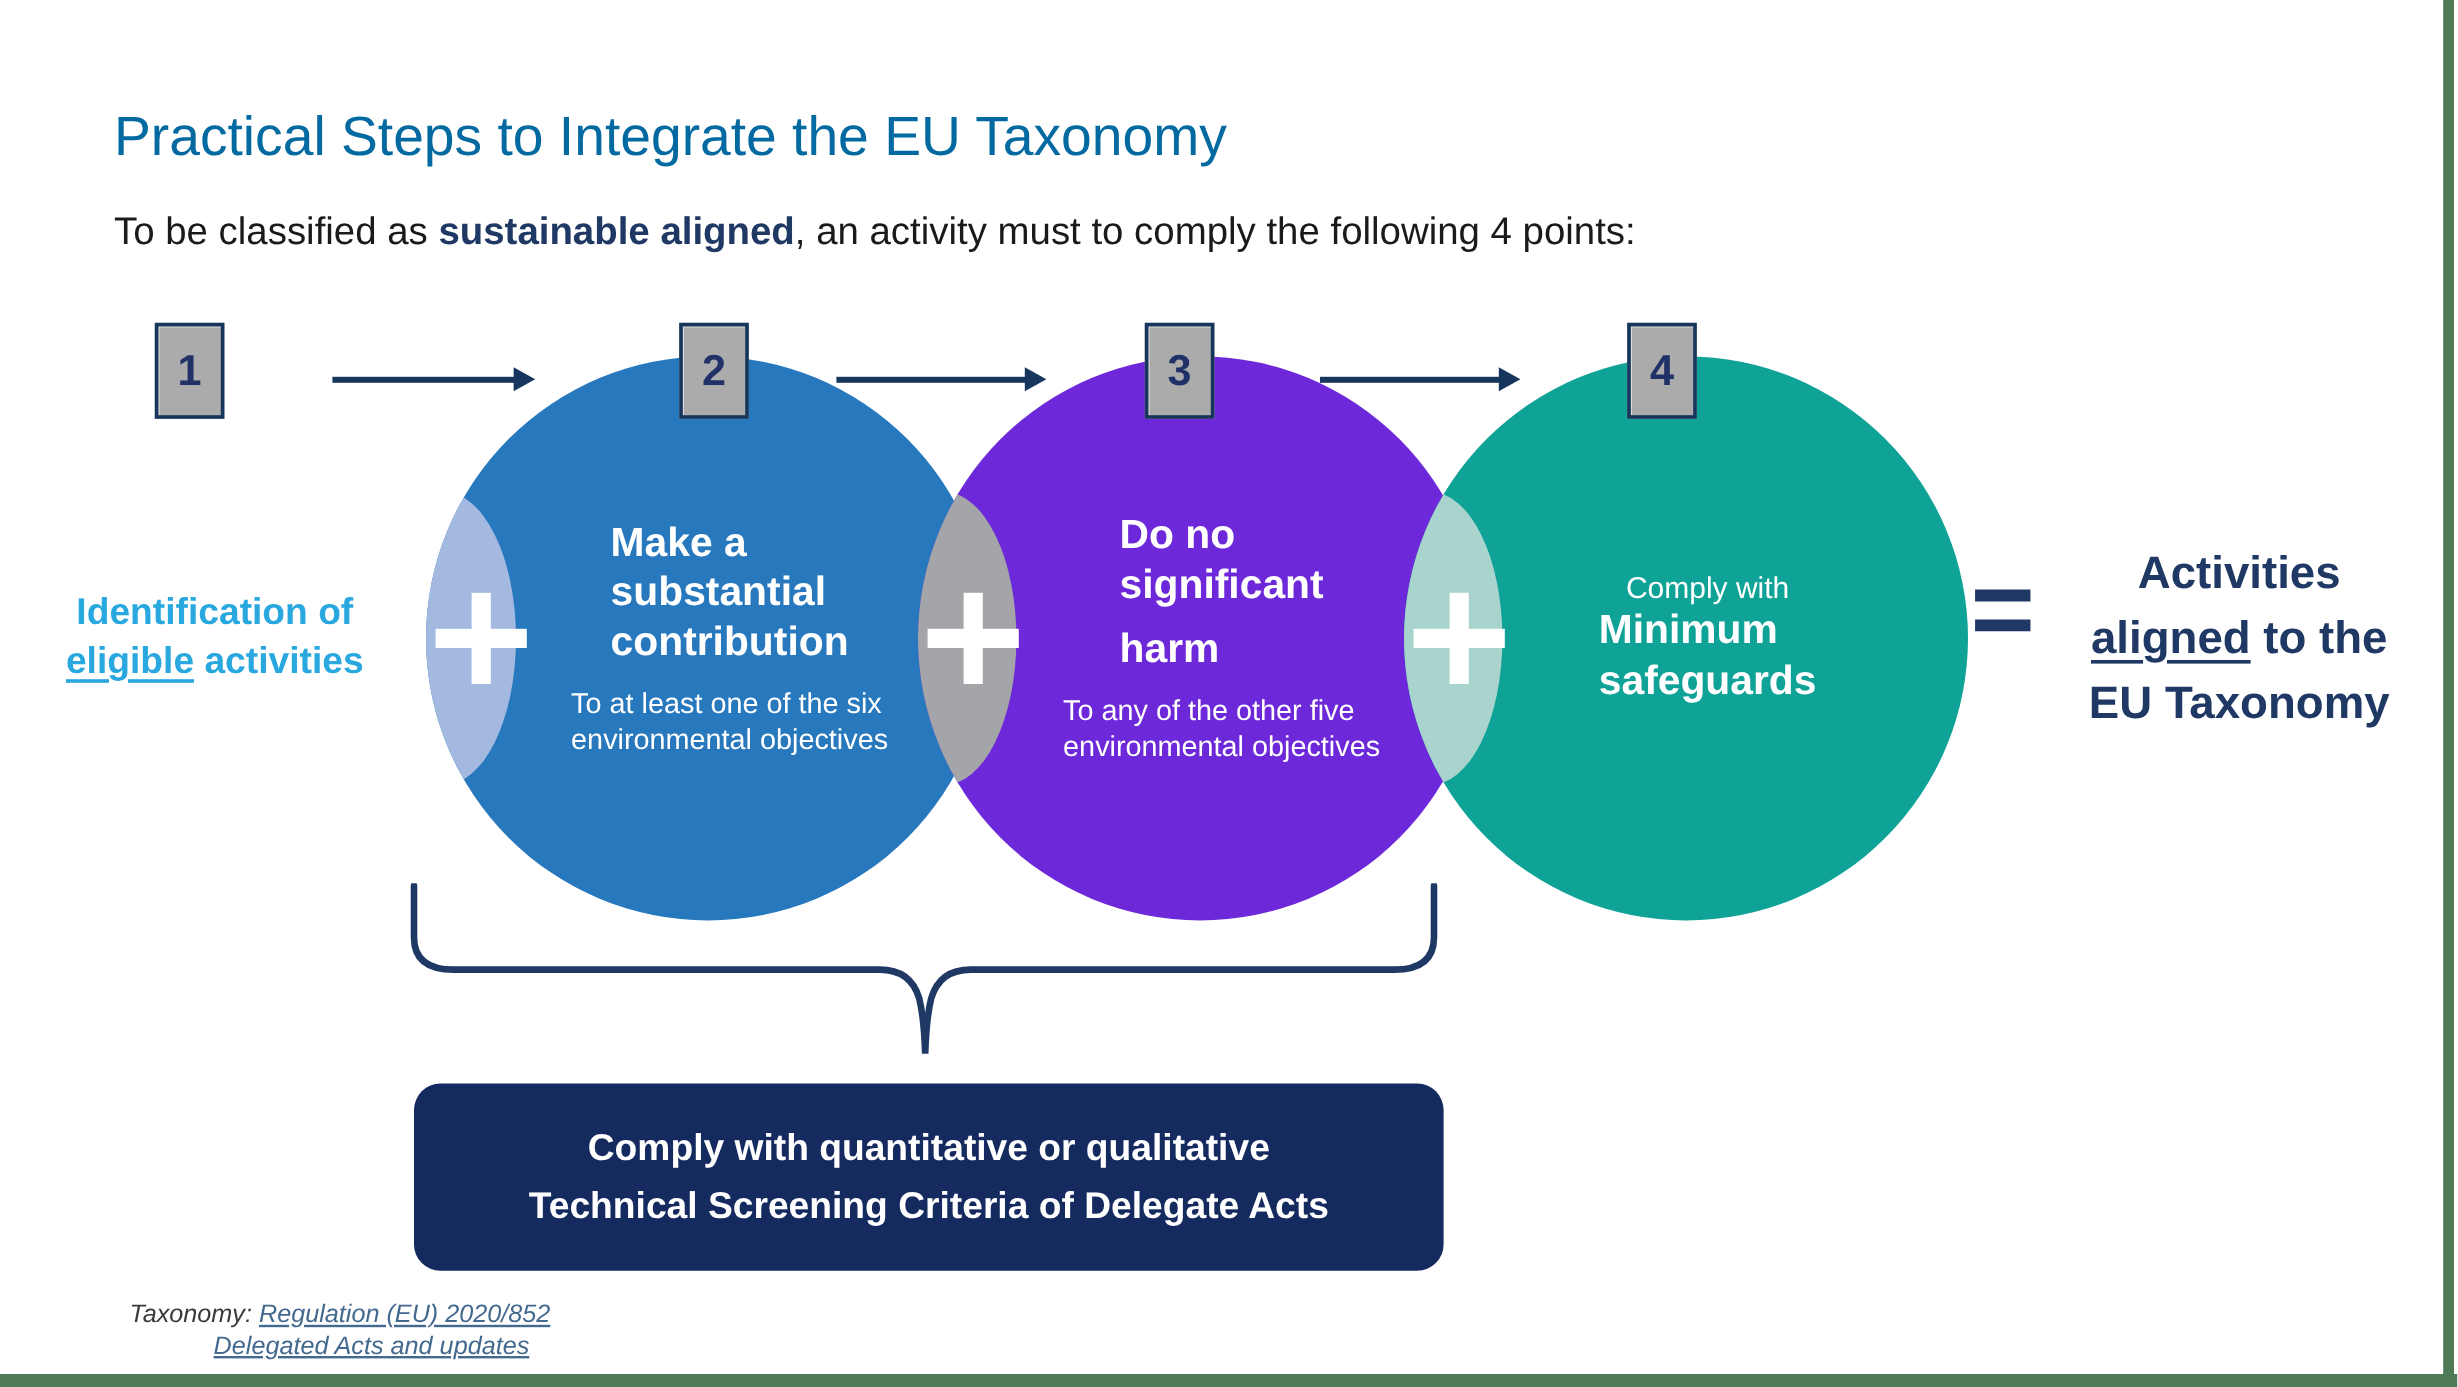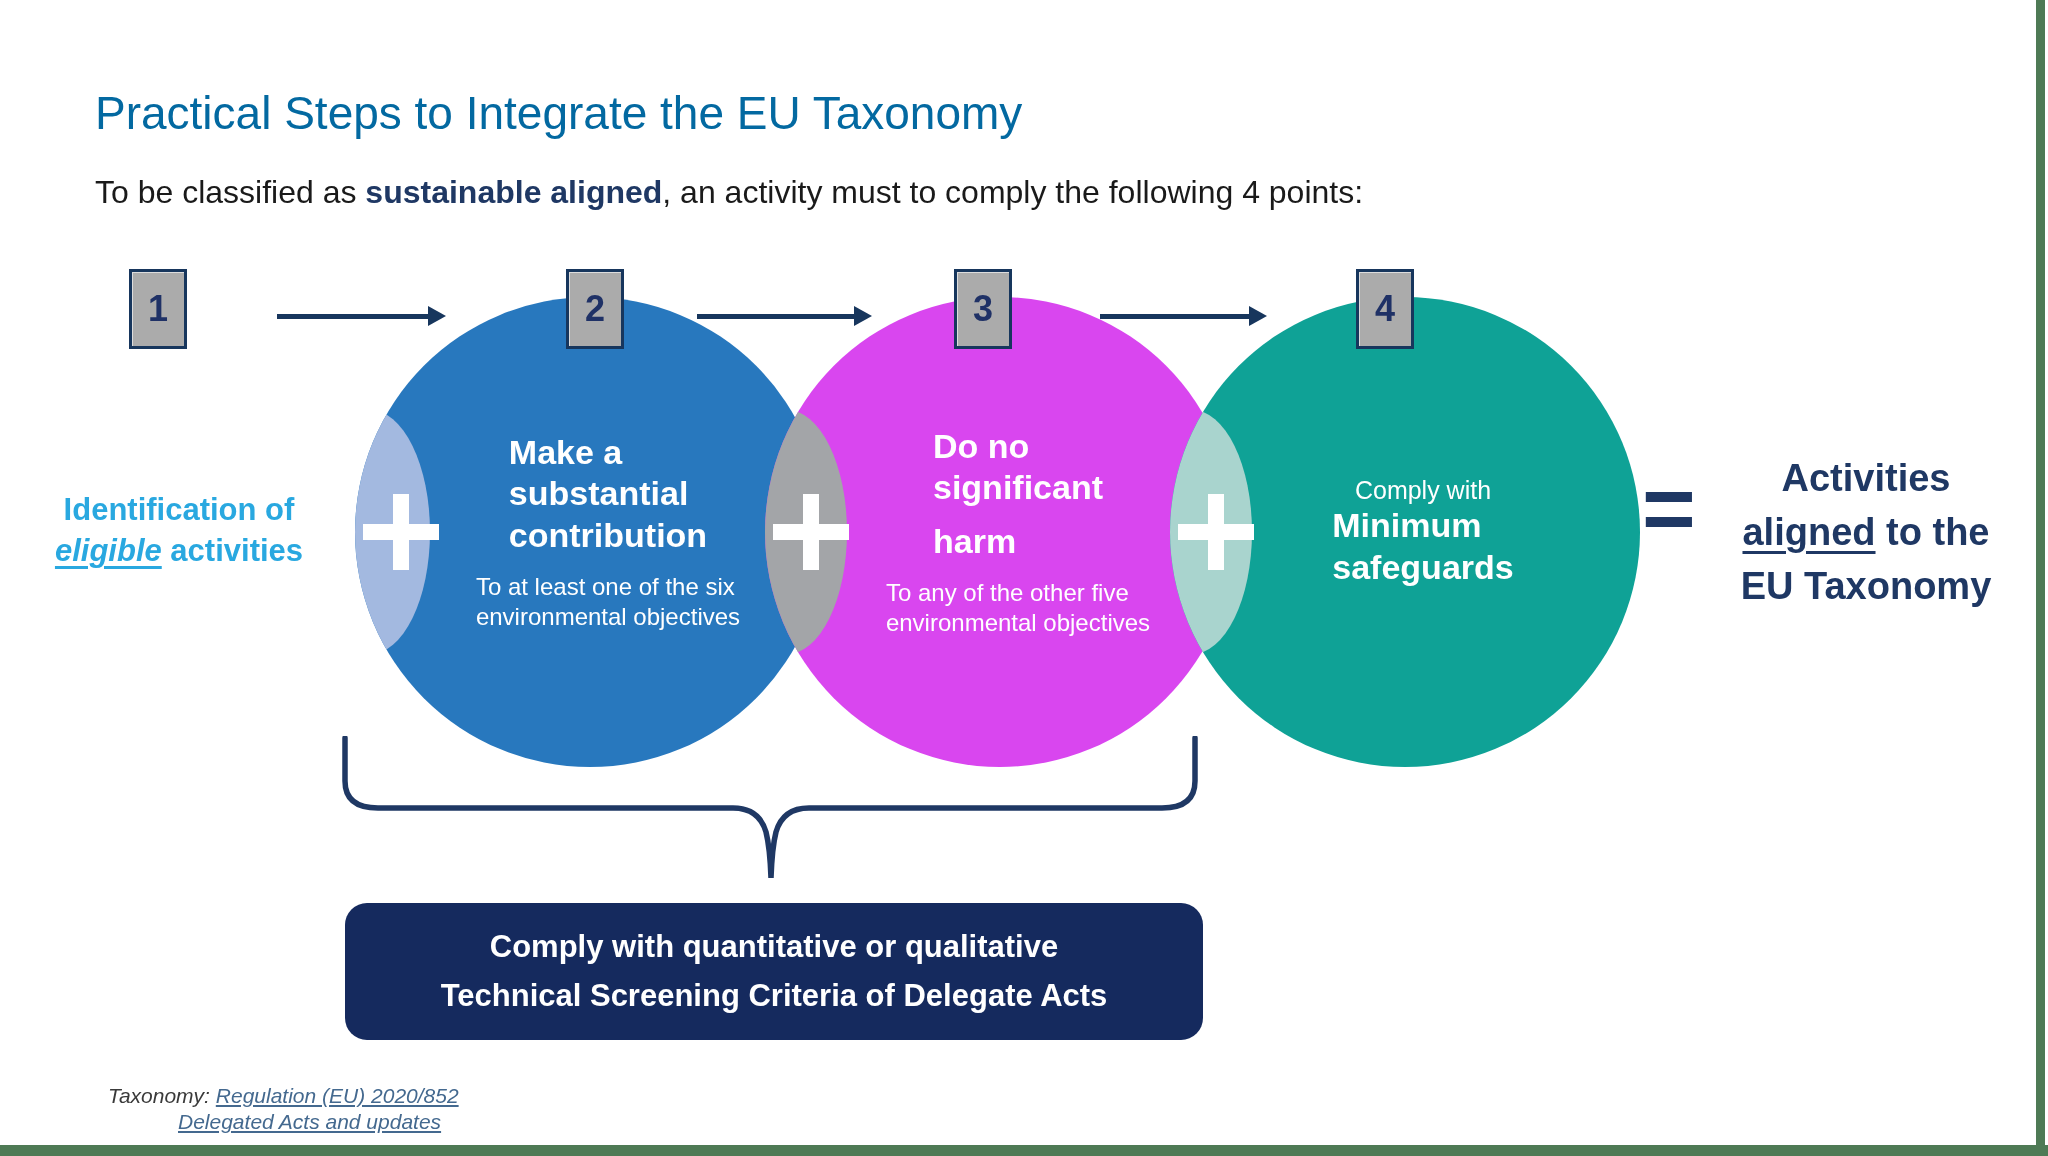--- a/index.html
+++ b/index.html
@@ -27,53 +27,53 @@
   .arrow{position:absolute;height:5px;background:#17365D;z-index:6;}
   .arrow::after{content:"";position:absolute;right:-17px;top:-8px;width:0;height:0;
     border-left:18px solid #17365D;border-top:10.5px solid transparent;border-bottom:10.5px solid transparent;}
   #arrow1{left:277px;top:314px;width:152px;}
   #arrow2{left:697px;top:314px;width:158px;}
   #arrow3{left:1100px;top:314px;width:150px;}
 
   
   .circle{position:absolute;top:297px;width:470px;height:470px;border-radius:50%;overflow:hidden;}
   #circle-blue{left:355px;background:#2878BE;z-index:1;}
-  #circle-gray{left:765px;background:#d946ef;z-index:2;}
+  #circle-gray{left:765px;background:#6d28d9;z-index:2;}
   #circle-teal{left:1170px;background:#0FA296;z-index:3;}
   .lens{position:absolute;width:120px;height:244px;border-radius:50%;top:113px;}
   #circle-blue .lens{left:-45px;background:#A3B9E0;}
   #circle-gray .lens{left:-38px;background:#A3A5A8;}
   #circle-teal .lens{left:-38px;background:#A9D4CE;}
   .plus{position:absolute;width:76px;height:76px;top:197px;left:8px;}
   .plus .ph{position:absolute;left:0;top:30px;width:76px;height:16px;background:#ffffff;}
   .plus .pv{position:absolute;left:30px;top:0;width:16px;height:76px;background:#ffffff;}
 
   .circle-text{position:absolute;inset:0;display:flex;flex-direction:column;align-items:center;
     justify-content:center;color:#ffffff;padding-left:58px;padding-right:22px;box-sizing:border-box;}
   .c-title{font-size:34px;font-weight:700;line-height:1.22;}
   .c-title .gap{display:block;margin-top:12px;}
   .c-sub{font-size:24px;line-height:1.25;margin-top:16px;font-weight:400;}
   .c-pre{font-size:25px;font-weight:400;margin-bottom:0;}
 
   
   .left-label{position:absolute;left:18px;top:490px;width:322px;text-align:center;
     font-size:31px;font-weight:700;color:#29A8E0;line-height:1.32;}
-  .u-cyan{text-decoration:underline;text-underline-offset:5px;font-style:italic;}
+  .u-cyan{text-decoration:underline;text-underline-offset:5px;}
 
   
   .equals{position:absolute;left:1642px;top:462px;font-size:92px;font-weight:700;color:#1F3864;line-height:1;}
   .result{position:absolute;left:1716px;top:452px;width:300px;text-align:center;
     font-size:38px;font-weight:700;color:#1F3864;line-height:1.42;}
   .u-navy{text-decoration:underline;text-underline-offset:6px;}
 
   
   .brace-svg{position:absolute;left:330px;top:736px;z-index:4;}
 
   
-  .navy-box{position:absolute;left:345px;top:903px;width:858px;height:137px;background:#152A5E;
+  .navy-box{position:absolute;left:345px;top:903px;width:858px;height:156px;background:#152A5E;
     border-radius:22px;display:flex;flex-direction:column;align-items:center;justify-content:center;
     color:#ffffff;font-size:31px;font-weight:700;line-height:1.55;z-index:4;}
 
   
   .sources{position:absolute;left:108px;top:1083px;font-size:21px;font-style:italic;color:#3A3A3A;line-height:1.25;}
   .sources a{color:#44698F;text-decoration:underline;cursor:pointer;}
   .sources .line2{padding-left:70px;}
 </style>
 </head>
 <body>

